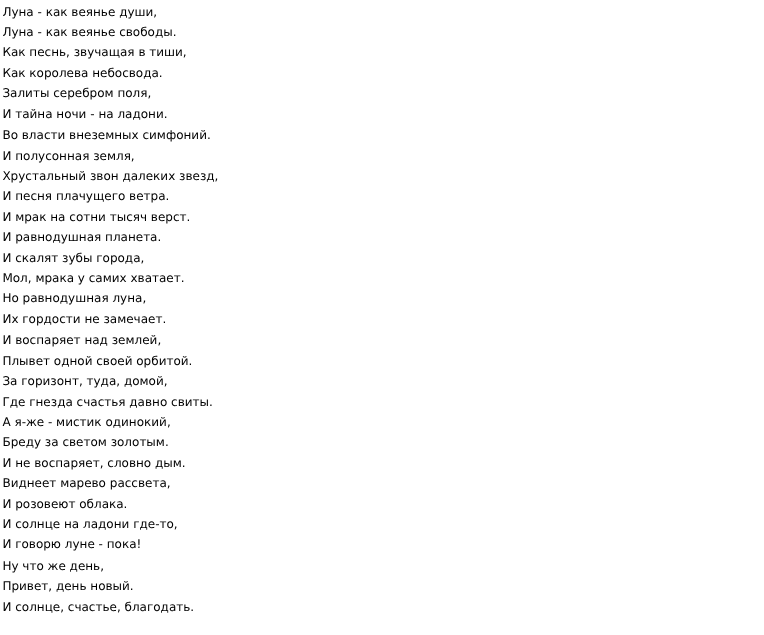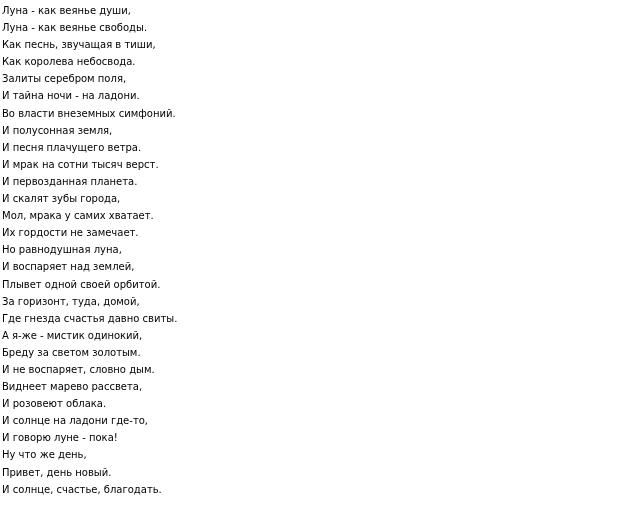--- a/index.html
+++ b/index.html
@@ -28,27 +28,28 @@
 
 <div id="poem">
   <div class="line">Луна - как веянье души,</div>
   <div class="line">Луна - как веянье свободы.</div>
   <div class="line">Как песнь, звучащая в тиши,</div>
   <div class="line">Как королева небосвода.</div>
   <div class="line">Залиты серебром поля,</div>
   <div class="line">И тайна ночи - на ладони.</div>
   <div class="line">Во власти внеземных симфоний.</div>
   <div class="line">И полусонная земля,</div>
+  <div class="line">Хрустальный звон далеких звезд,</div>
   <div class="line">И песня плачущего ветра.</div>
   <div class="line">И мрак на сотни тысяч верст.</div>
-  <div class="line">И первозданная планета.</div>
+  <div class="line">И равнодушная планета.</div>
   <div class="line">И скалят зубы города,</div>
   <div class="line">Мол, мрака у самих хватает.</div>
+  <div class="line">Но равнодушная луна,</div>
   <div class="line">Их гордости не замечает.</div>
-  <div class="line">Но равнодушная луна,</div>
   <div class="line">И воспаряет над землей,</div>
   <div class="line">Плывет одной своей орбитой.</div>
   <div class="line">За горизонт, туда, домой,</div>
   <div class="line">Где гнезда счастья давно свиты.</div>
   <div class="line">А я-же - мистик одинокий,</div>
   <div class="line">Бреду за светом золотым.</div>
   <div class="line">И не воспаряет, словно дым.</div>
   <div class="line">Виднеет марево рассвета,</div>
   <div class="line">И розовеют облака.</div>
   <div class="line">И солнце на ладони где-то,</div>

